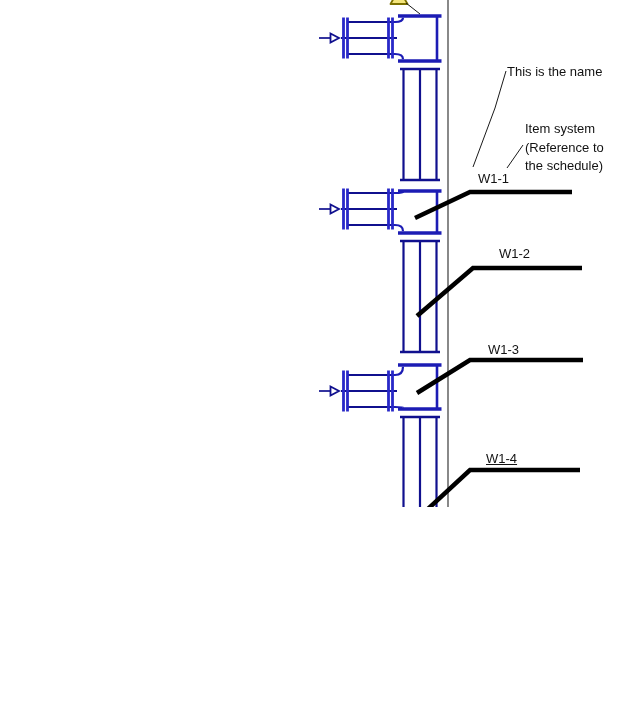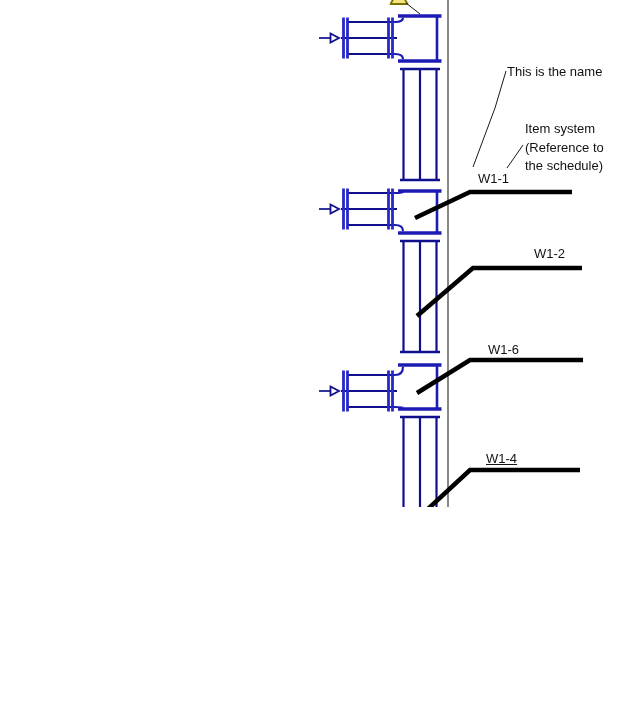--- a/index.html
+++ b/index.html
@@ -188,17 +188,17 @@
     <span>This is the name</span>
   </div>
 
   <div class="note" style="left:525px;top:120px;">
     <span>Item system</span>
     <span>(Reference to</span>
     <span>the schedule)</span>
   </div>
 
   <div class="tag" style="left:478px;top:171px;">W1-1</div>
-  <div class="tag" style="left:499px;top:246px;margin-left:35px;">W1-2</div>
-  <div class="tag" style="left:488px;top:342px;">W1-6</div>
+  <div class="tag" style="left:499px;top:246px;">W1-2</div>
+  <div class="tag" style="left:488px;top:342px;">W1-3</div>
   <div class="tag" style="left:486px;top:451px;text-decoration:underline;">W1-4</div>
 
 </div>
 
 </body></html>

